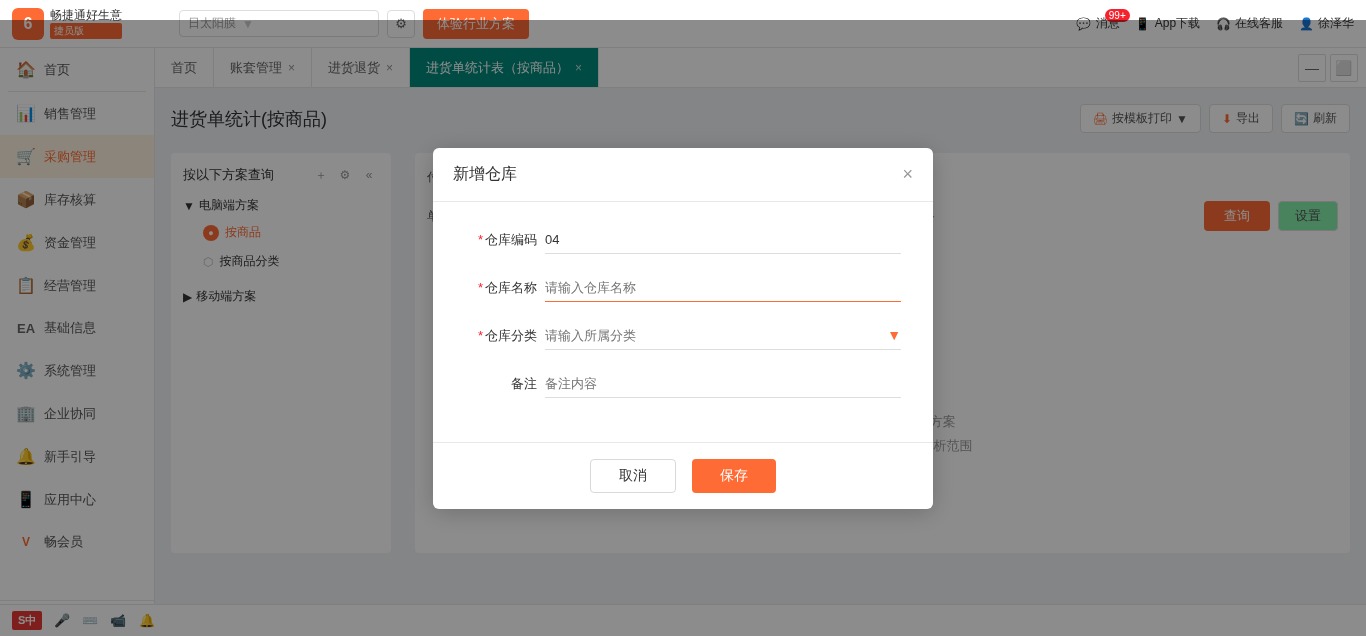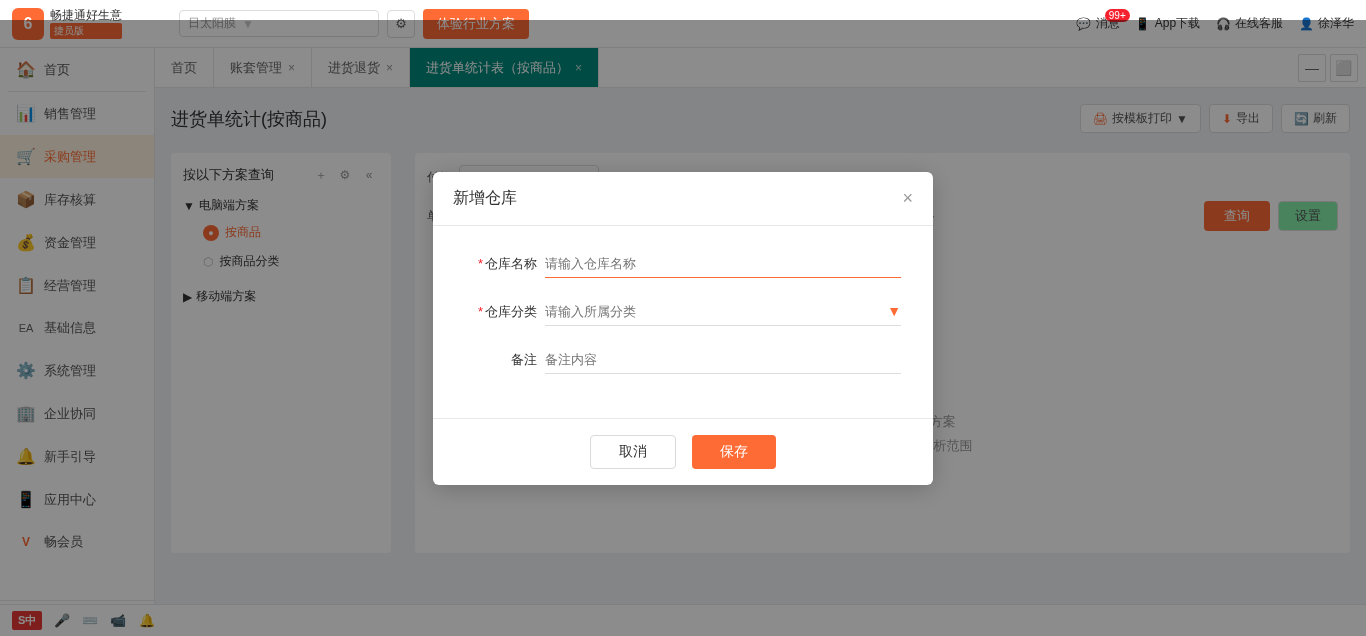--- a/index.html
+++ b/index.html
@@ -546,21 +546,21 @@
   </div>
   <div class="sidebar-item">
     <span class="icon">💰</span>
     <span>资金管理</span>
   </div>
   <div class="sidebar-item">
     <span class="icon">📋</span>
     <span>经营管理</span>
   </div>
   <div class="sidebar-item">
-    <span class="icon" style="font-size:11px;font-weight:normal;color:#666;">EA</span>
+    <span class="icon" style="font-size:13px;font-weight:bold;color:#666;">EA</span>
     <span>基础信息</span>
   </div>
   <div class="sidebar-item">
     <span class="icon">⚙️</span>
     <span>系统管理</span>
   </div>
   <div class="sidebar-item">
     <span class="icon">🏢</span>
     <span>企业协同</span>
   </div>
@@ -683,20 +683,24 @@
 
 <div class="overlay">
   <div class="modal">
     <div class="modal-header">
       <span class="modal-title">新增仓库</span>
       <span class="modal-close">×</span>
     </div>
 
     <div class="modal-body">
 
+      <div class="form-row">
+        <span class="form-label required">仓库编码</span>
+        <input class="form-input" type="text" value="04" style="">
+      </div>
 
       <div class="form-row">
         <span class="form-label required">仓库名称</span>
         <input class="form-input active-border" type="text" placeholder="请输入仓库名称" style="">
       </div>
 
       <div class="form-row">
         <span class="form-label required">仓库分类</span>
         <div class="form-select-row">
           <input class="form-select-input" type="text" placeholder="请输入所属分类" style="">

